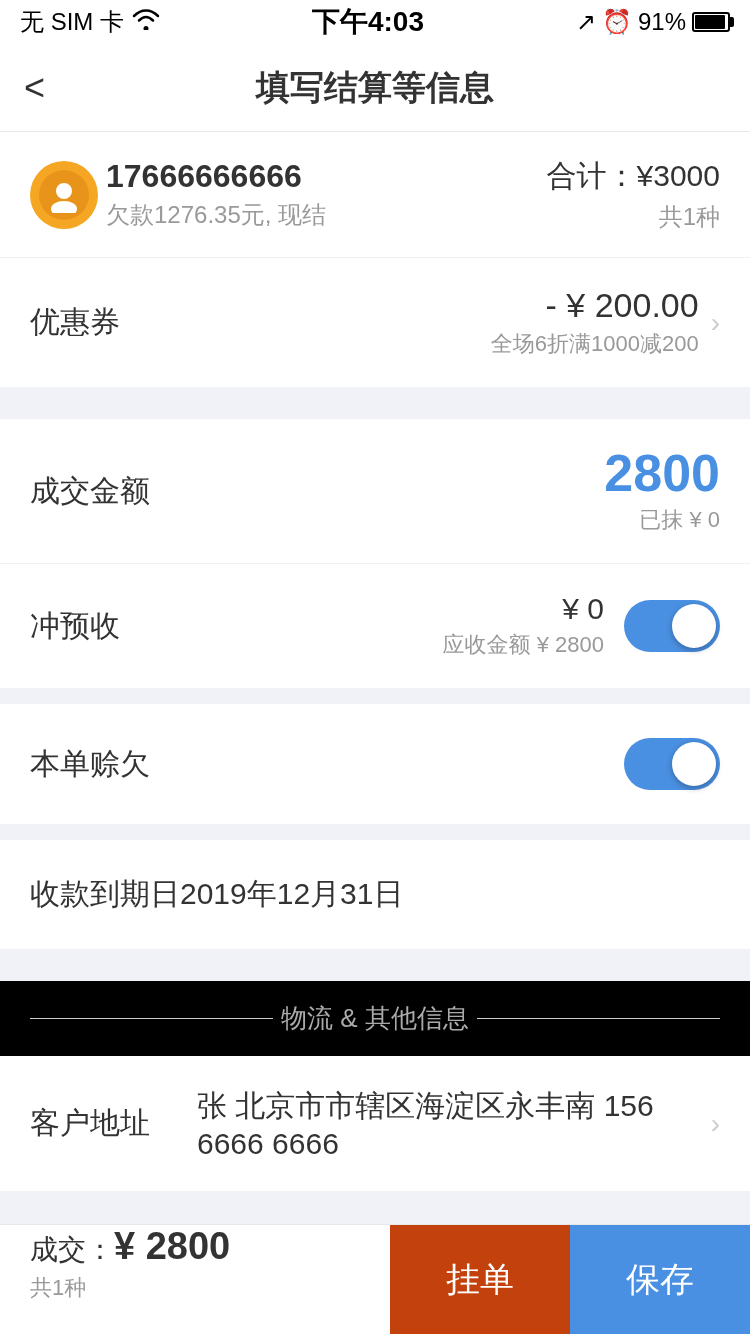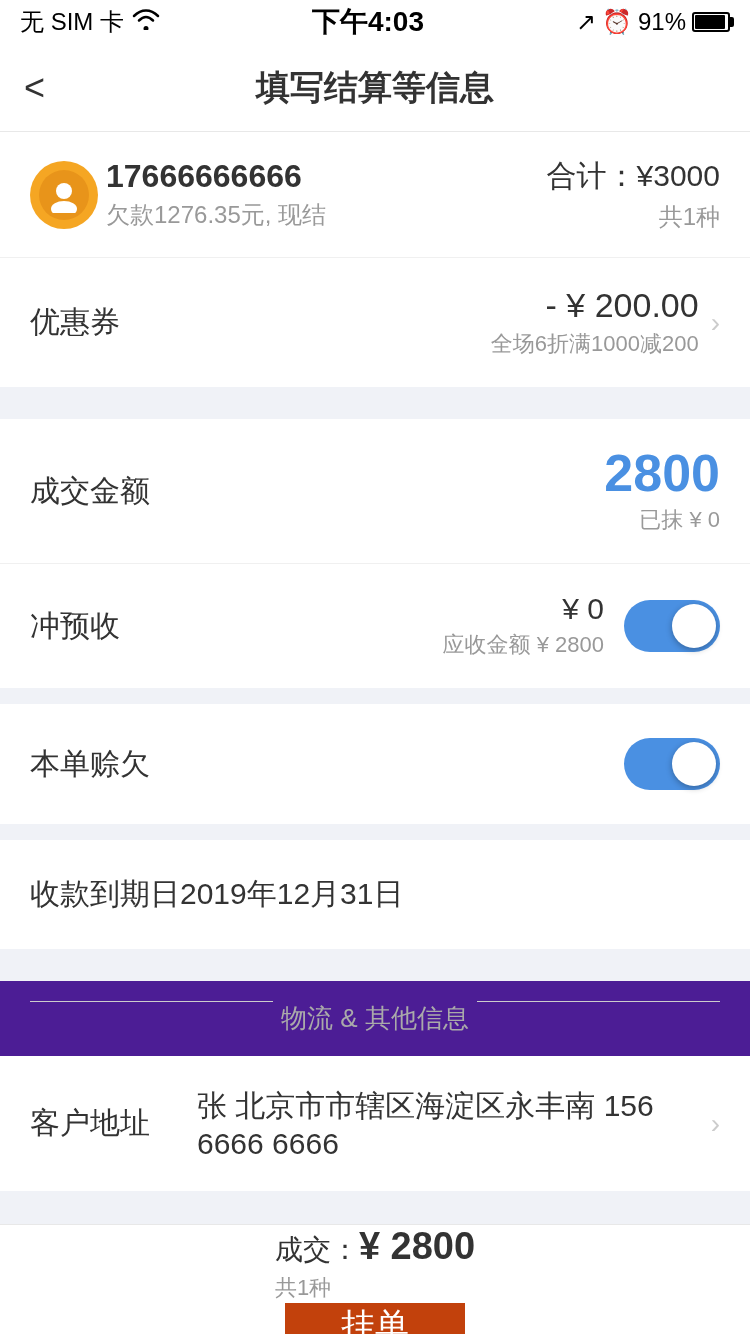--- a/index.html
+++ b/index.html
@@ -297,23 +297,23 @@
       color: #333;
       white-space: nowrap;
     }
     .due-value {
       font-size: 30px;
       color: #333;
     }
 
     
     .section-divider {
-      background: #4c1d95;
-      display: flex;
-      align-items: flex-start;
+      background: #000000;
+      display: flex;
+      align-items: center;
       justify-content: center;
       padding: 20px 30px;
       gap: 8px;
     }
     .divider-line {
       flex: 1;
       height: 1px;
       background: #ccc;
     }
     .divider-text {
@@ -345,23 +345,22 @@
 
     
     .bottom-bar {
       position: fixed;
       bottom: 0;
       left: 0;
       width: 750px;
       height: 110px;
       background: #fff;
       display: flex;
-      align-items: center;
+      align-items: flex-start;
       border-top: 1px solid #e8e8e8;
-      flex-direction: column;
     }
     .bottom-summary {
       flex: 1;
       padding: 0 30px;
     }
     .bottom-deal {
       font-size: 28px;
       color: #333;
     }
     .bottom-deal .amount {

